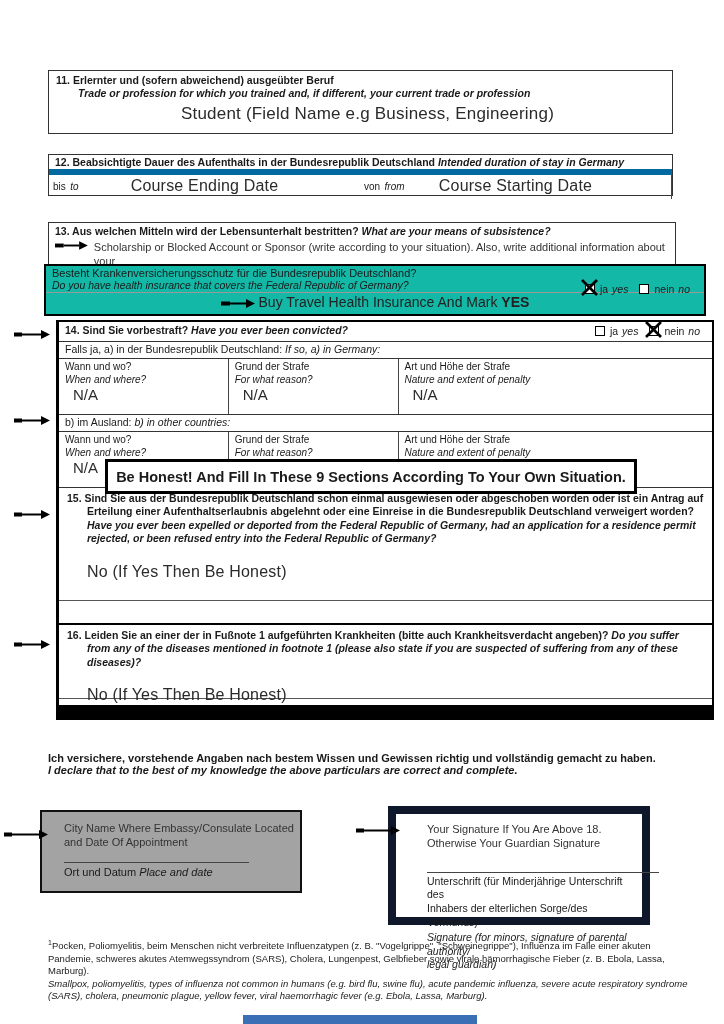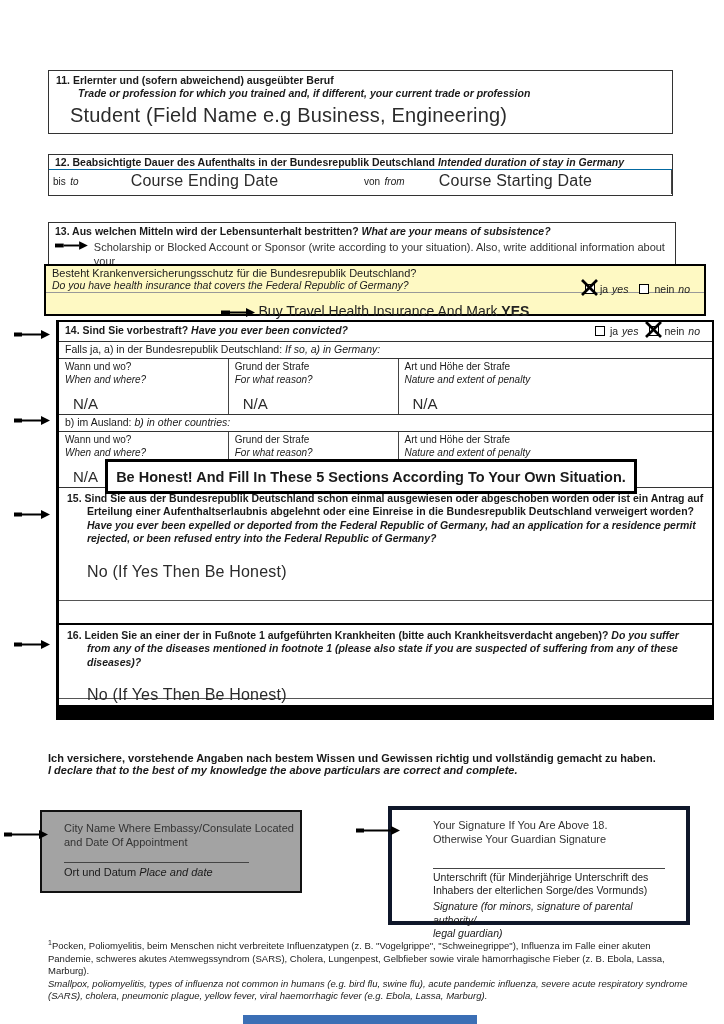--- a/index.html
+++ b/index.html
@@ -11,57 +11,57 @@
   .box { border:1.5px solid #333; background:#fff; }
   .bold { font-weight:bold; }
   .it { font-style:italic; }
   .lbl { font-size:10.5px; line-height:1.25; }
   .small { font-size:10px; }
   .answer { font-size:16px; color:#2b2b2b; letter-spacing:.2px; }
 
   
   .s11 { position:absolute; left:48px; top:70px; width:625px; height:64px; padding:3px 7px; }
   .s11 .ind { margin-left:22px; }
-  .s11 .answer { font-size:20px; margin:4px 0 0 14px; }
+  .s11 .answer { font-size:17px; margin:4px 0 0 14px;text-align:center; }
 
   
   .s12 { position:absolute; left:48px; top:154px; width:625px; height:42px; }
-  .s12head { padding:1px 6px; font-size:10.5px; border-bottom:1px solid #0369a1; }
+  .s12head { padding:1px 6px; font-size:10.5px; border-bottom:6px solid #0369a1; }
   .s12row { display:flex; height:24px; }
   .s12cell { position:relative; flex:1; padding:1px 4px; }
   .s12cell.first { border-right:1px solid #444; }
   .s12cell .answer { position:absolute; left:0; right:0; top:2px; text-align:center; }
 
   
   .s13 { position:absolute; left:48px; top:222px; width:628px; height:94px; padding:2px 6px; }
   .hintrow { display:flex; gap:6px; margin-top:2px; align-items:flex-start; }
   .hint { font-size:11px; color:#333; line-height:1.3; }
-  .insur { position:absolute; left:44px; top:264px; width:662px; height:52px; border:2px solid #000; background:#fef9c3; }
+  .insur { position:absolute; left:44px; top:264px; width:662px; height:52px; border:2px solid #000; background:#14b8a6; }
   .insur .qde { font-size:11px; padding:1px 6px 0; }
   .insur .qen { font-size:10.5px; font-style:italic; padding:0 6px 1px; }
-  .insur .hintline { border-top:1px solid #999; text-align:center; padding-top:10px; font-size:14px; color:#222; }
+  .insur .hintline { border-top:1px solid #999; text-align:center; padding-top:1px; font-size:14px; color:#222; }
   .insur .hintline .yes { font-weight:bold; }
   .cgroup { position:absolute; right:8px; top:17px; display:inline-flex; align-items:center; gap:4px; font-size:10.5px; white-space:nowrap; }
   .cb { position:relative; display:inline-block; width:10px; height:10px; margin:0 1px; }
   .cb .sq { position:absolute; inset:0; border:1.5px solid #000; background:#fff; }
   .cb .xmark { position:absolute; left:-5px; top:-6px; display:none; }
   .cb.checked .xmark { display:block; }
   .cbl-en { font-style:italic; margin-right:6px; }
 
   
   .bigbox { position:absolute; left:56px; top:320px; width:658px; border:2px solid #000; border-left-width:3px; background:#fff; }
   .row14head { display:flex; justify-content:space-between; align-items:flex-start; height:20px; padding:2px 6px; border-bottom:1px solid #333; }
   .row14head .cgroup2 { display:inline-flex; align-items:center; gap:4px; font-size:10.5px; white-space:nowrap; margin-top:1px; }
   .rowsub { height:17px; padding:1px 6px; font-size:10.5px; border-bottom:1px solid #333; }
   .ptable { display:flex; height:56px; border-bottom:1px solid #333; }
   .tcol { padding:2px 6px; border-right:1px solid #444; }
   .tcol:last-child { border-right:none; }
   .tcol.c1 { width:26%; } .tcol.c2 { width:26%; } .tcol.c3 { width:48%; }
   .tl { font-size:10px; line-height:1.25; }
-  .tval { font-size:15px; color:#2b2b2b; margin:9px 0 0 8px; }
+  .tval { font-size:15px; color:#2b2b2b; margin:0 0 0 8px; }
   .qblock { padding:4px 8px 0; }
   .qtext { font-size:10.5px; line-height:1.28; padding-left:20px; text-indent:-20px; font-weight:bold; }
   .qtext .en { font-style:italic; }
   .qblock .answer { display:block; margin:17px 0 0 20px; }
   .s15block { height:113px; border-bottom:1px solid #555; }
   .gaprow { height:22px; }
   .s16block { border-top:2px solid #000; height:76px; border-bottom:1px solid #555; }
   .prebar { height:6px; }
   .blackbar { height:13px; background:#000; }
 
@@ -76,21 +76,21 @@
   
   .decl { position:absolute; left:48px; top:752px; width:620px; }
   .decl .de { font-size:11px; font-weight:bold; }
   .decl .en { font-size:11px; font-weight:bold; font-style:italic; }
 
   
   .placebox { position:absolute; left:40px; top:810px; width:262px; height:83px; border:2.5px solid #111; padding:9px 4px 0 22px; background:#a3a3a3; }
   .placebox .hint { font-size:11px; }
   .placebox .uline { width:185px; border-bottom:1px solid #444; height:13px; }
   .placebox .lblrow { font-size:11px; margin-top:3px; }
-  .signbox { position:absolute; left:388px; top:806px; width:302px; height:119px; border:4px solid #0f172a; padding:8px 10px 0 41px; background:#fff; }
+  .signbox { position:absolute; left:388px; top:806px; width:262px; height:119px; border:8px solid #0f172a; padding:8px 10px 0 31px; background:#fff; }
   .signbox .hint { font-size:11px; }
   .signbox .uline { width:232px; border-bottom:1px solid #444; height:22px; }
   .signbox .flbl { font-size:10.5px; line-height:1.3; margin-top:2px; }
   .signbox .flbl.it { font-style:italic; }
 
   
   .footnote { position:absolute; left:48px; top:938px; width:648px; font-size:9.5px; line-height:1.32; color:#222; }
   .footnote sup { font-size:7px; vertical-align:super; }
   .footnote .en { font-style:italic; }
 
@@ -262,21 +262,21 @@
         <span class="en">Do you suffer from any of the diseases mentioned in footnote 1 (please also state if you are suspected of suffering from any of these diseases)?</span>
       </p>
       <span class="answer">No (If Yes Then Be Honest)</span>
     </div>
 
     <div class="prebar"></div>
     <div class="blackbar"></div>
   </section>
 
   <div class="callout">
-    <span>Be Honest! And Fill In These 5 Sections According To Your Own Situation.</span>
+    <span>Be Honest! And Fill In These 9 Sections According To Your Own Situation.</span>
   </div>
 
   <div class="marr" style="left:14px; top:326px;">
     <svg width="36" height="11" viewBox="0 0 36 11">
         <rect x="0" y="3.5" width="8" height="4" fill="#000"></rect>
         <line x1="8" y1="5.5" x2="27" y2="5.5" stroke="#000" stroke-width="2"></line>
         <polygon points="27,1 36,5.5 27,10" fill="#000"></polygon>
       </svg>
   </div>
   <div class="marr" style="left:14px; top:412px;">

